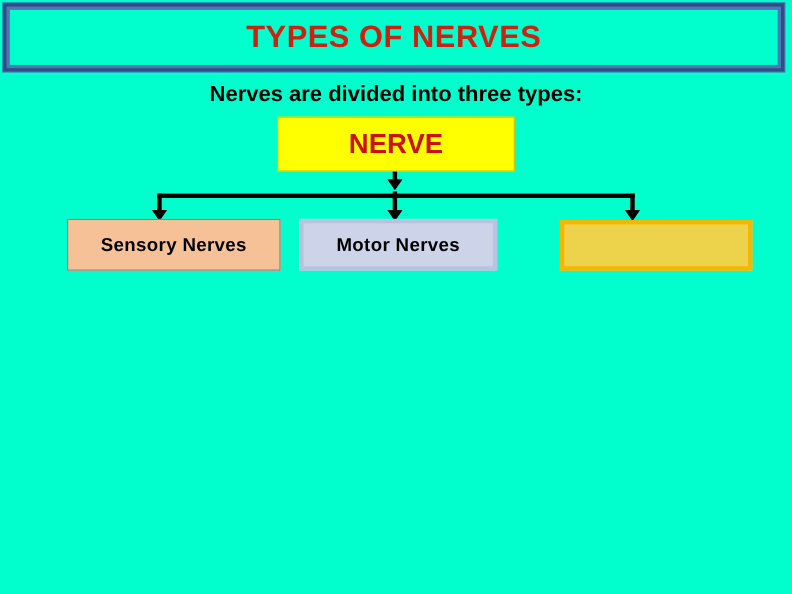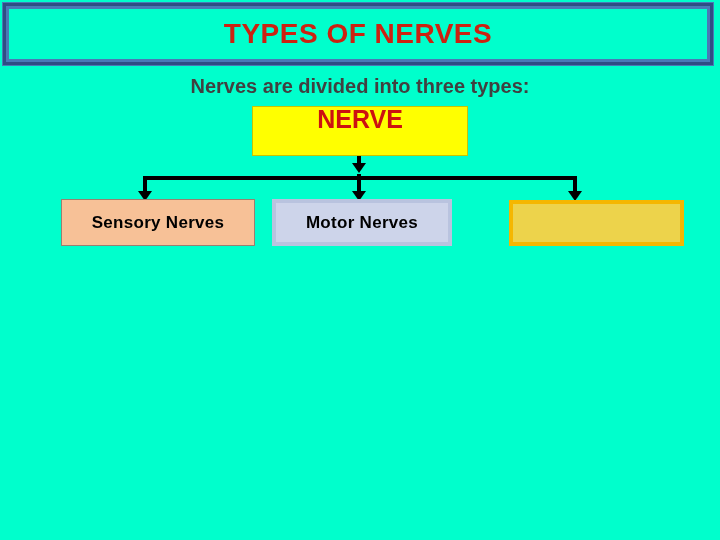--- a/index.html
+++ b/index.html
@@ -58,37 +58,38 @@
     white-space: nowrap;
   }
 
   
   #subtitle {
     position: absolute;
     left: 0;
     top: 76px;
     width: 720px;
     text-align: center;
-    color: #404040;
+    color: #000000;
     font-size: 20px;
     font-weight: bold;
     line-height: 1;
   }
 
   
   #nerve-box {
     position: absolute;
     left: 252px;
     top: 106px;
     width: 216px;
     height: 50px;
     box-sizing: border-box;
     background: #FFFF00;
     border: 1px solid #C9C400;
     display: flex;
+    align-items: center;
     justify-content: center;
   }
   #nerve-text {
     color: #CC1111;
     font-size: 25px;
     font-weight: bold;
     line-height: 1;
   }
 
   

